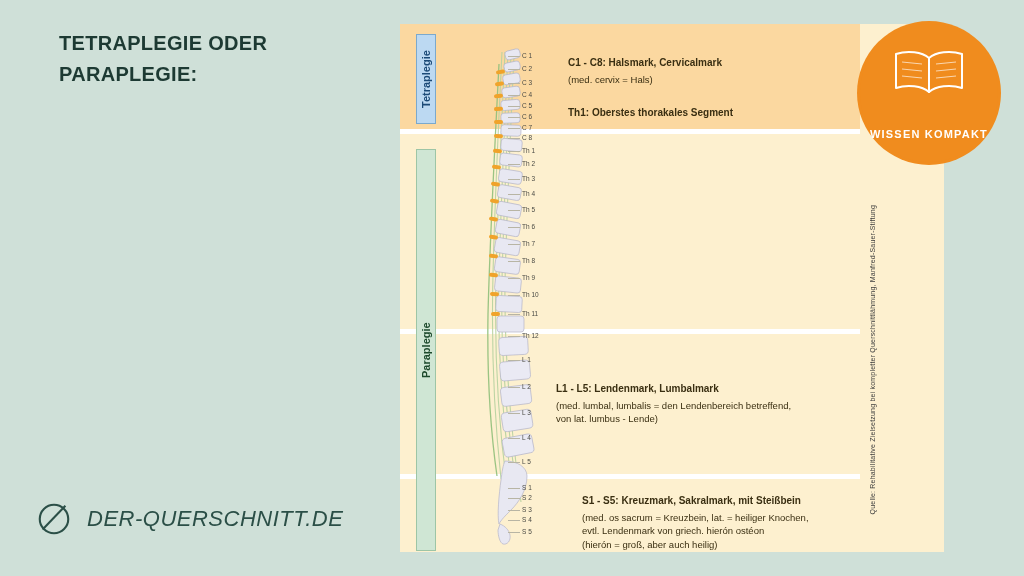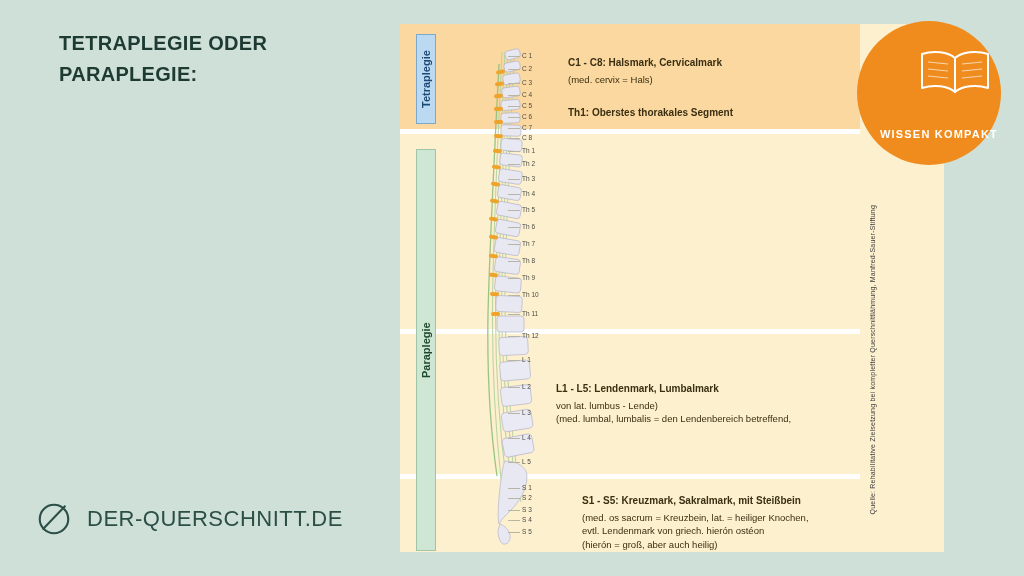--- a/index.html
+++ b/index.html
@@ -24,21 +24,21 @@
   #title-sub{
     font-size:20px;color:#1d3a33;line-height:1.55;margin-top:4px;font-weight:normal;
   }
   #brand{
     position:absolute;left:35px;top:500px;display:flex;align-items:center;gap:14px;
   }
   #brand-mark{
     width:38px;height:38px;flex:0 0 38px;position:relative;
   }
   #brand-text{
-    font-size:22px;color:#2b4f47;letter-spacing:.5px;font-weight:normal;
+    font-size:22px;color:#2b4f47;letter-spacing:.5px;font-weight:normal;font-style:italic;
   }
 
   
   #figure{
     position:absolute;left:400px;top:24px;width:544px;height:528px;
     background:#fdf0cf;
   }
   .band{position:absolute;left:0;width:460px;}
   #band-cervical{top:0;height:105px;background:#fbd8a0;}
   #band-thoracic{top:110px;height:195px;background:#fdf0cf;}
@@ -86,21 +86,21 @@
     position:absolute;left:869px;top:205px;
     writing-mode:vertical-rl;transform:rotate(180deg);
     font-size:7px;color:#3d3d3d;letter-spacing:.2px;
     width:10px;
   }
 
   
   #badge{
     position:absolute;right:26px;top:24px;width:138px;height:138px;
     border-radius:50%;background:#f08c1e;
-    display:flex;flex-direction:column;align-items:flex-end;justify-content:center;
+    display:flex;flex-direction:column;align-items:center;justify-content:center;
     box-shadow:0 0 0 3px #f08c1e;
     gap:24px;
   }
   #badge-text{
     color:#ffffff;font-size:11px;font-weight:bold;letter-spacing:1.2px;
     margin-top:6px;
   }
   #badge-icon{width:86px;height:52px;}
 </style>
 </head>
@@ -276,22 +276,22 @@
 
   <div class="txtblock" id="txt-cervical">
     <span class="hd">C1 - C8: Halsmark, Cervicalmark</span>
     <span class="ln">(med. cervix = Hals)</span>
     <span class="hd" style="margin-top:20px">Th1: Oberstes thorakales Segment</span>
   </div>
 
 
   <div class="txtblock" id="txt-lumbar">
     <span class="hd">L1 - L5:  Lendenmark, Lumbalmark</span>
+    <span class="ln">(med. lumbal, lumbalis = den Lendenbereich betreffend,</span>
     <span class="ln">von lat. lumbus - Lende)</span>
-    <span class="ln">(med. lumbal, lumbalis = den Lendenbereich betreffend,</span>
   </div>
 
   <div class="txtblock" id="txt-sacral">
     <span class="hd">S1 - S5: Kreuzmark, Sakralmark, mit Steißbein</span>
     <span class="ln">(med. os sacrum = Kreuzbein, lat. = heiliger Knochen,</span>
     <span class="ln">evtl. Lendenmark von griech. hierón ostéon</span>
     <span class="ln">(hierón = groß, aber auch heilig)</span>
   </div>
 
 </div>

